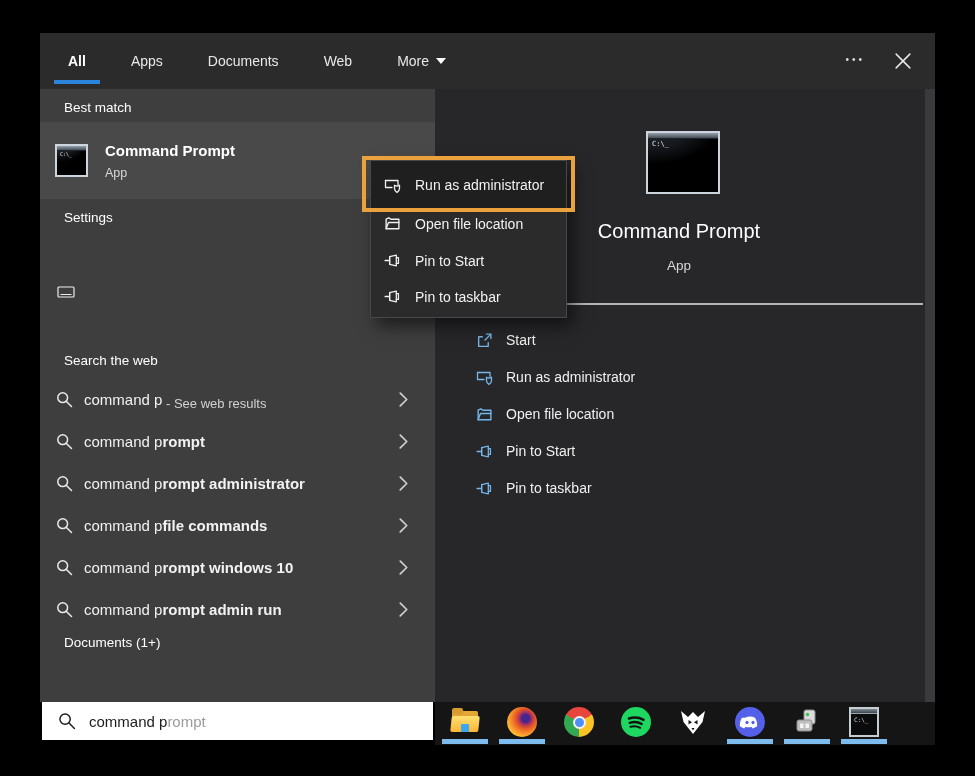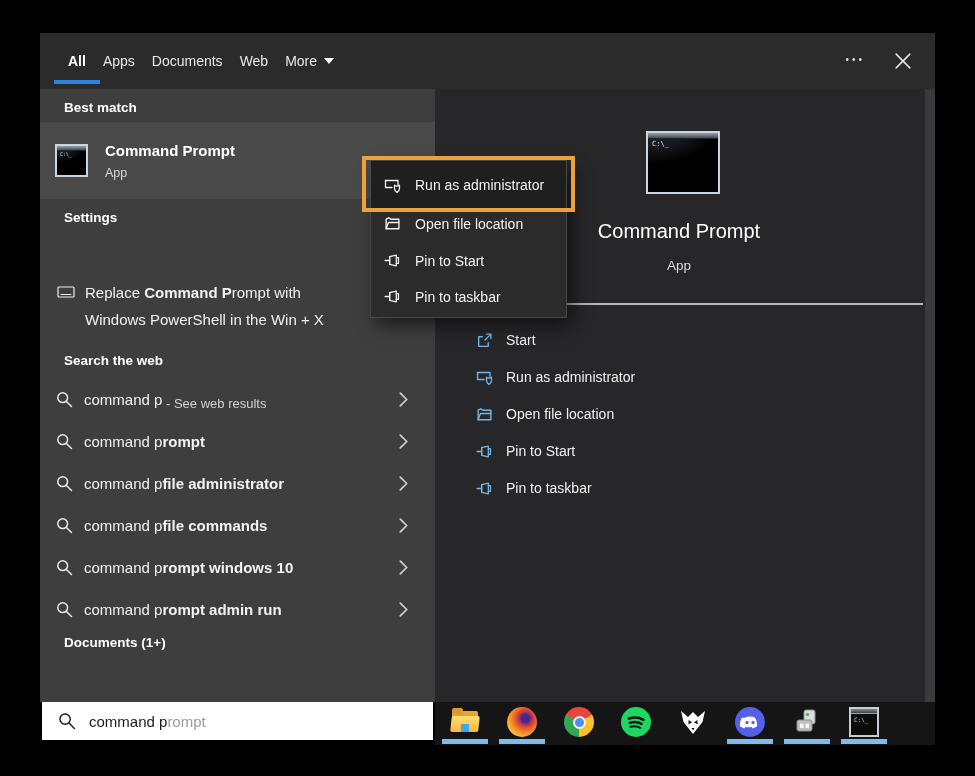--- a/index.html
+++ b/index.html
@@ -6,37 +6,37 @@
   .stage{position:relative;width:975px;height:776px;background:#000;overflow:hidden;
          font-family:"Liberation Sans",sans-serif;-webkit-font-smoothing:antialiased;}
   svg{display:block;}
   .stroke{fill:none;stroke:currentColor;stroke-width:1.3;stroke-linecap:round;stroke-linejoin:round;}
 
   
   .window{position:absolute;left:40px;top:33px;width:895px;height:712px;background:#000;}
 
   
   .topbar{position:absolute;left:0;top:0;width:895px;height:56px;background:#2b2b2b;
-          display:flex;align-items:center;gap:17px;padding-left:28px;box-sizing:border-box;}
+          display:flex;align-items:center;gap:45px;padding-left:28px;box-sizing:border-box;}
   .tab{position:relative;height:100%;display:flex;align-items:center;font-size:14px;color:#e8e8e8;cursor:default;}
   .tab.selected{font-weight:bold;color:#fff;}
   .tab.selected::after{content:"";position:absolute;left:50%;transform:translateX(-50%);
           bottom:5px;width:46px;height:4px;background:#2b84d9;}
   .tab .caret{margin-left:7px;color:#fff;}
   .topbar-right{margin-left:auto;display:flex;align-items:center;gap:30px;padding-right:24px;}
   .ellipsis{color:#e0e0e0;font-size:10px;letter-spacing:3px;transform:translateY(-2px);}
   .closex{color:#e8e8e8;}
 
   
   .content{position:absolute;left:0;top:56px;width:895px;height:613px;}
   .left-panel{position:absolute;left:0;top:0;width:395px;height:613px;background:#3e3e3e;}
   .right-panel{position:absolute;left:395px;top:0;width:500px;height:613px;background:#27272a;}
 
   
-  .sec-header{position:absolute;left:24px;font-size:13.5px;font-weight:bold;color:#fff;}
+  .sec-header{position:absolute;left:24px;font-size:13.5px;font-weight:normal;color:#fff;}
   .h-best{top:11px}.h-settings{top:121px}.h-web{top:264px}.h-docs{top:546px}
   .best-row{position:absolute;left:0;top:33px;width:395px;height:77px;background:#494949;
             display:flex;align-items:center;}
   .bm-text{margin-left:17px;}
   .bm-title{font-size:15px;font-weight:bold;color:#fff;}
   .bm-sub{font-size:12.5px;color:#d8d8d8;margin-top:7px;}
   .item{position:absolute;left:0;width:395px;display:flex;align-items:center;color:#f0f0f0;font-size:15px;}
   .item .ic{margin-left:17px;width:18px;color:#ededed;display:flex;flex:none;}
   .item > span, .item .txt{margin-left:10px;}
   .s-item1{top:150px;height:36px;}
@@ -183,21 +183,20 @@
         <div class="sec-header h-settings">Settings</div>
 
 
         <div class="item s-item2">
           <span class="ic">
             <svg width="18" height="14" viewBox="0 0 18 14" class="stroke" style="stroke-width:1.2">
               <rect x="1" y="2" width="16" height="10" rx="1"></rect>
                 <path d="M4 9.5h10"></path>
             </svg>
           </span>
-          <span class="txt"><span>Replace </span><b>Command P</b><span>rompt with</span><br><span>Windows PowerShell in the Win + X</span></span>
         </div>
 
         <div class="sec-header h-web">Search the web</div>
 
         <div class="web-row r0">
           <span class="mag">
               <svg width="17" height="17" viewBox="0 0 16 16" class="stroke" style="stroke-width:1.4">
                 <circle cx="6.3" cy="6.3" r="4.6"></circle>
                 <line x1="9.8" y1="9.8" x2="14.6" y2="14.6"></line>
               </svg>
@@ -226,21 +225,21 @@
             </span>
         </div>
         <div class="web-row r2">
           <span class="mag">
               <svg width="17" height="17" viewBox="0 0 16 16" class="stroke" style="stroke-width:1.4">
                 <circle cx="6.3" cy="6.3" r="4.6"></circle>
                 <line x1="9.8" y1="9.8" x2="14.6" y2="14.6"></line>
               </svg>
             </span>
           <span class="label">command p</span>
-          <span class="comp">file administrator</span>
+          <span class="comp">rompt administrator</span>
           <span class="chev">
               <svg width="9" height="15" viewBox="0 0 8 14" class="stroke" style="stroke-width:1.6">
                 <polyline points="1,1 7,7 1,13"></polyline>
               </svg>
             </span>
         </div>
         <div class="web-row r3">
           <span class="mag">
               <svg width="17" height="17" viewBox="0 0 16 16" class="stroke" style="stroke-width:1.4">
                 <circle cx="6.3" cy="6.3" r="4.6"></circle>

